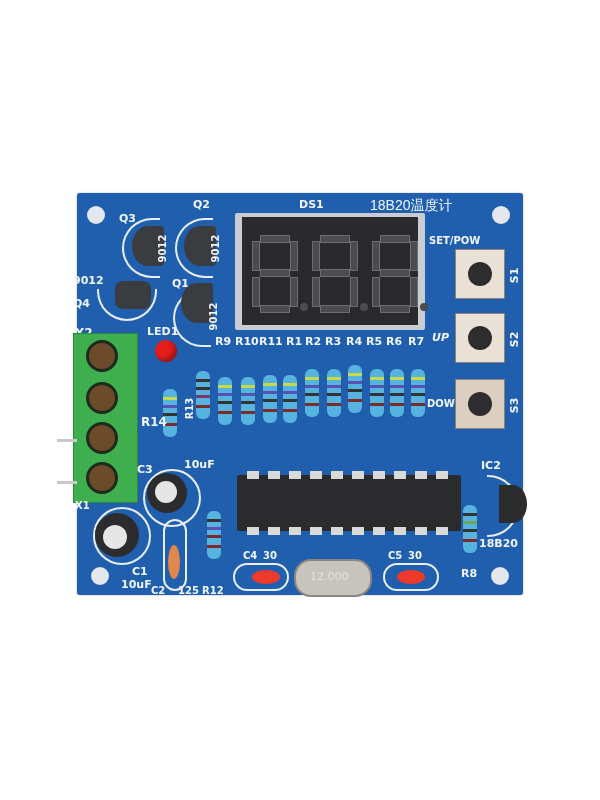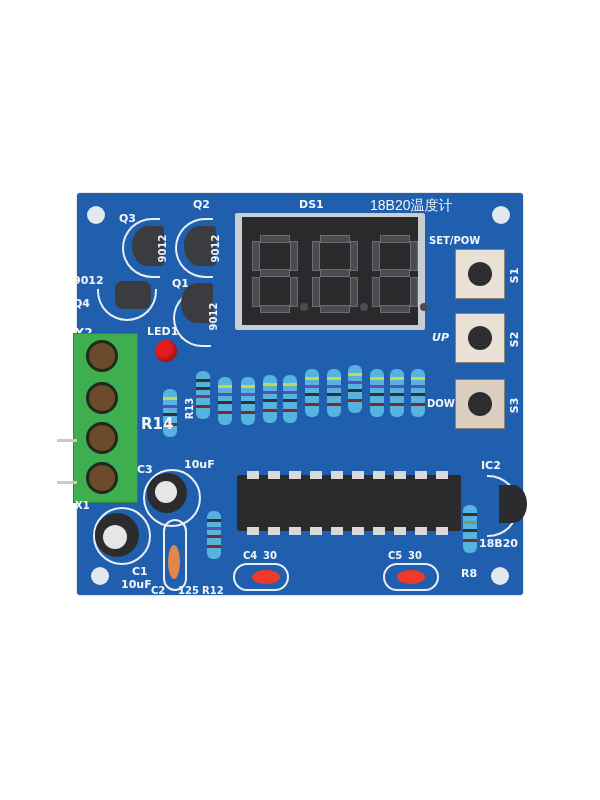--- a/index.html
+++ b/index.html
@@ -125,20 +125,32 @@
   <div class="terminal">
     <div class="screw" style="top:6px;"></div>
     <div class="screw" style="top:48px;"></div>
     <div class="screw" style="top:88px;"></div>
     <div class="screw" style="top:128px;"></div>
   </div>
   <div class="pinleg" style="left:-20px;top:246px;"></div>
   <div class="pinleg" style="left:-20px;top:288px;"></div>
   <div class="silk" style="left:-2px;top:307px;font-size:10px;">X1</div>
 
+  <div class="abs" style="left:138px;top:142px;width:240px;height:14px;">
+    <span class="silk" style="left:0;top:0;">R9</span>
+    <span class="silk" style="left:20px;top:0;">R10</span>
+    <span class="silk" style="left:44px;top:0;">R11</span>
+    <span class="silk" style="left:71px;top:0;">R1</span>
+    <span class="silk" style="left:90px;top:0;">R2</span>
+    <span class="silk" style="left:110px;top:0;">R3</span>
+    <span class="silk" style="left:131px;top:0;">R4</span>
+    <span class="silk" style="left:151px;top:0;">R5</span>
+    <span class="silk" style="left:171px;top:0;">R6</span>
+    <span class="silk" style="left:193px;top:0;">R7</span>
+  </div>
 
   <div class="res" style="left:119px;top:178px;">
       <div class="band" style="top:8px;background:#333;"></div>
       <div class="band" style="top:16px;background:#333;"></div>
       <div class="band" style="top:24px;background:#7a3a6e;"></div>
       <div class="band" style="top:34px;background:#7a2b2b;"></div>
     </div>
   <div class="res" style="left:141px;top:184px;">
       <div class="band" style="top:8px;background:#c7d84a;"></div>
       <div class="band" style="top:16px;background:#5a4fb3;"></div>
@@ -200,21 +212,21 @@
       <div class="band" style="top:34px;background:#7a2b2b;"></div>
     </div>
 
   <div class="res" style="left:86px;top:196px;">
       <div class="band" style="top:8px;background:#c7d84a;"></div>
       <div class="band" style="top:16px;background:#5a4fb3;"></div>
       <div class="band" style="top:24px;background:#333;"></div>
       <div class="band" style="top:34px;background:#7a2b2b;"></div>
     </div>
   <div class="silk" style="left:102px;top:210px;transform:rotate(-90deg);font-size:10px;">R13</div>
-  <div class="silk" style="left:64px;top:222px;font-size:15px;">R14</div>
+  <div class="silk" style="left:64px;top:222px;font-size:12px;">R14</div>
 
   <div class="silk" style="left:60px;top:270px;">C3</div>
   <div class="silk" style="left:107px;top:265px;">10uF</div>
   <div class="outline" style="left:66px;top:276px;width:54px;height:54px;border-radius:50%;"></div>
   <div class="cap-el" style="left:70px;top:280px;width:40px;height:40px;">
       <div class="top" style="left:8px;top:8px;width:22px;height:22px;"></div>
     </div>
 
   <div class="outline" style="left:16px;top:314px;width:54px;height:54px;border-radius:50%;"></div>
   <div class="cap-el" style="left:18px;top:320px;width:44px;height:44px;">
@@ -257,20 +269,23 @@
       <div class="pin" style="left:157px;top:52px;"></div>
       <div class="pin" style="left:178px;top:52px;"></div>
       <div class="pin" style="left:199px;top:52px;"></div>
   </div>
 
   <div class="silk" style="left:166px;top:357px;font-size:10px;">C4</div>
   <div class="silk" style="left:186px;top:357px;font-size:10px;">30</div>
   <div class="pad-oval" style="left:156px;top:370px;width:52px;height:24px;"></div>
   <div class="red-cap" style="left:175px;top:377px;"></div>
 
+  <div class="crystal">
+    <div class="silk" style="left:14px;top:9px;color:#e4e0da;font-weight:normal;">12.000</div>
+  </div>
 
   <div class="silk" style="left:311px;top:357px;font-size:10px;">C5</div>
   <div class="silk" style="left:331px;top:357px;font-size:10px;">30</div>
   <div class="pad-oval" style="left:306px;top:370px;width:52px;height:24px;"></div>
   <div class="red-cap" style="left:320px;top:377px;"></div>
 
   <div class="res" style="left:386px;top:312px;">
       <div class="band" style="top:8px;background:#333;"></div>
       <div class="band" style="top:16px;background:#6aa55a;"></div>
       <div class="band" style="top:24px;background:#333;"></div>

